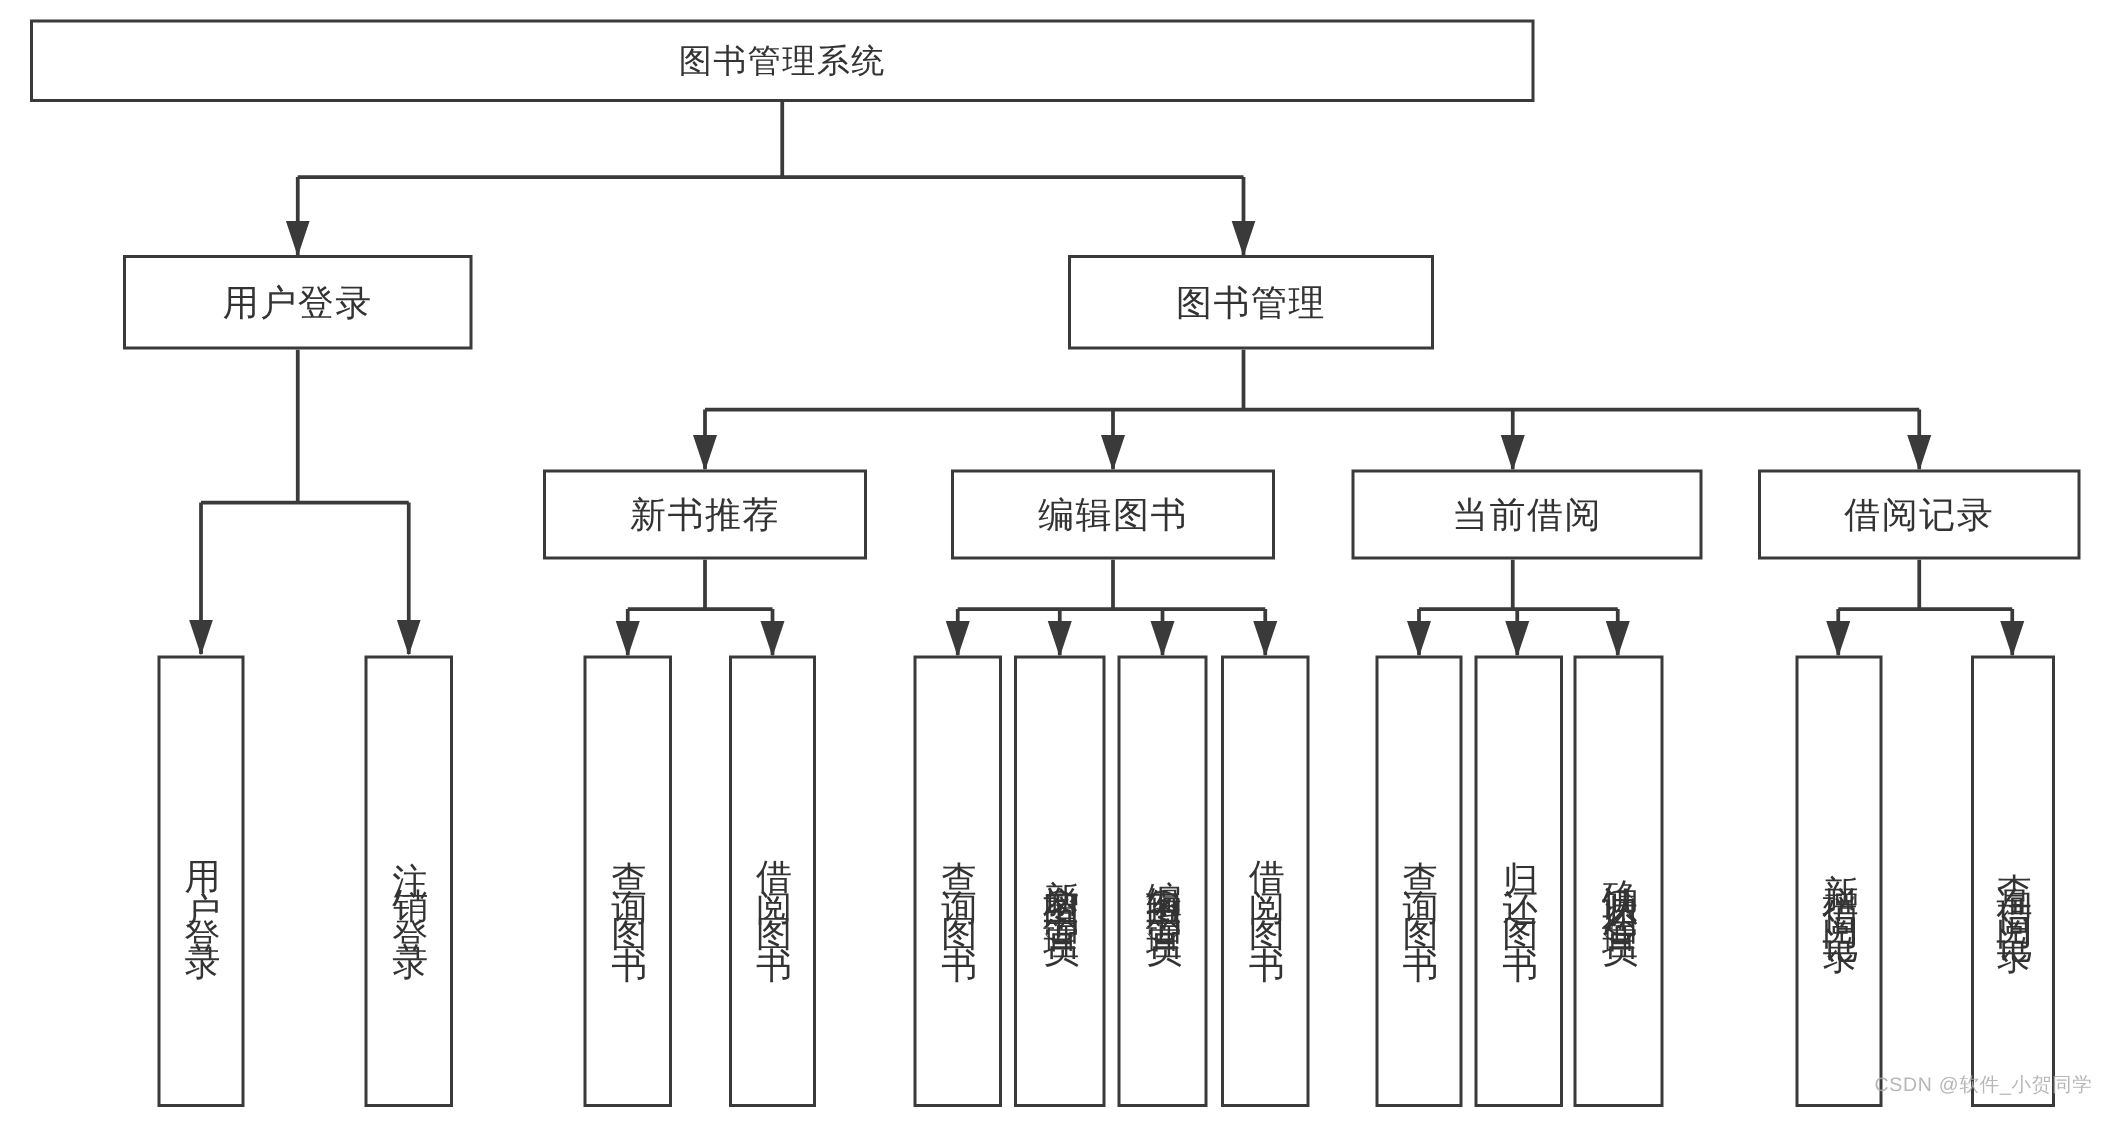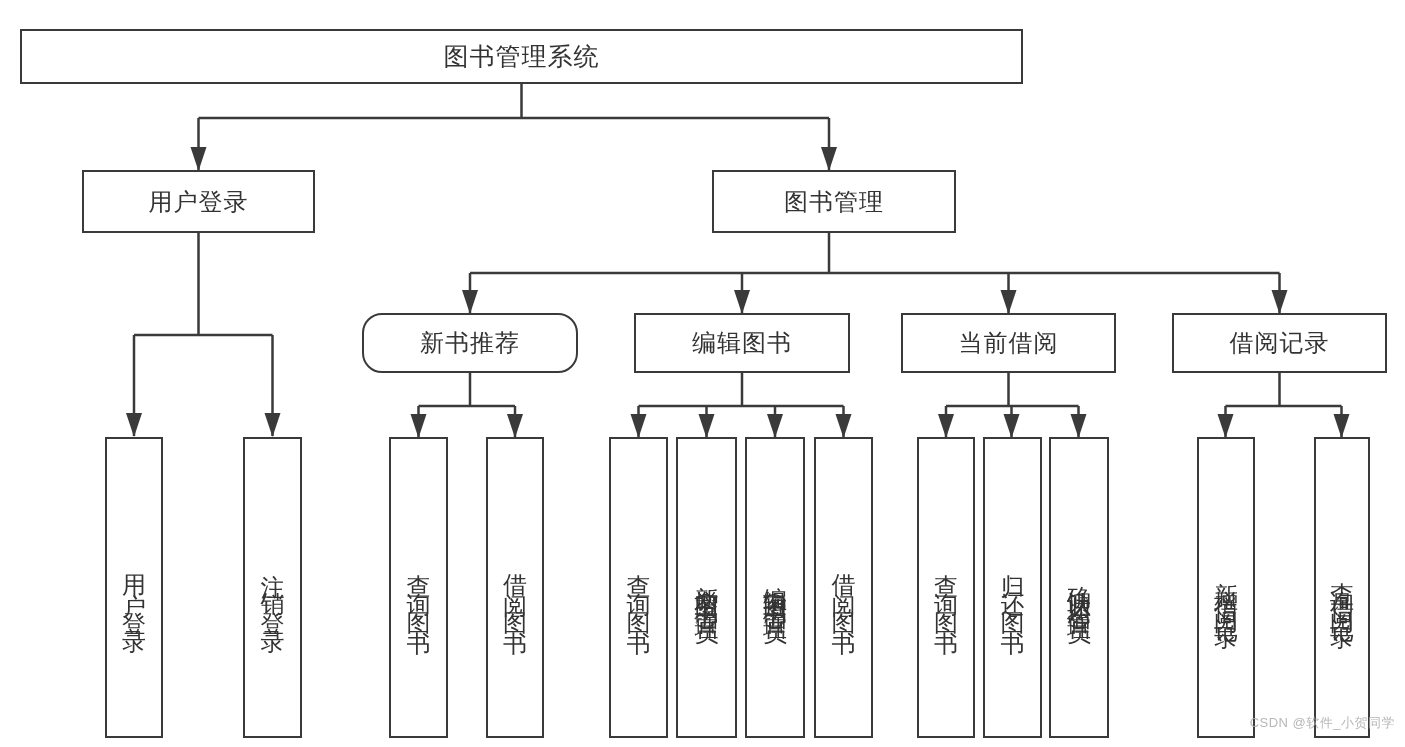--- a/index.html
+++ b/index.html
@@ -22,21 +22,21 @@
   .node{
     position:absolute;
     box-sizing:border-box;
     border:2.5px solid var(--line);
     background:#fff;
     display:flex;align-items:center;justify-content:center;
     z-index:2;
     color:var(--text);
   }
   .hnode{font-size:24px;letter-spacing:1px;white-space:nowrap;}
-  .root-node{font-size:25px;margin-top:16px;}
+  .root-node{font-size:22px;}
   .vnode{flex-direction:column;}
   .vlabel{
     writing-mode:vertical-rl;
     text-orientation:mixed;
     font-size:24px;
     color:var(--text);
     line-height:1;
   }
   .ls-lg{letter-spacing:19px;margin-top:10px;}
   .ls-md{letter-spacing:9px;margin-top:5px;}
@@ -52,23 +52,23 @@
     opacity:0.85;
     white-space:nowrap;
   }
 
   
   #n-root {left:20px; top:13px; width:1003px;height:55px;}
   #n-login{left:82px; top:170px;width:233px; height:63px;}
   #n-mgmt {left:712px;top:170px;width:244px; height:63px;}
 
   .l3{top:313px;height:60px;}
-  #n-recommend{left:362px; width:216px;border-radius:20px;}
+  #n-recommend{left:362px; width:216px;}
   #n-borrow   {left:634px; width:216px;}
-  #n-current  {left:901px; width:215px;}
+  #n-current  {left:901px; width:234px;}
   #n-records  {left:1172px;width:215px;}
 
   .l4{top:437px;height:301px;}
   #f-user-login {left:105px; width:58px;}
   #f-logout     {left:243px; width:59px;}
   #f-b1         {left:389px; width:59px;}
   #f-b2         {left:486px; width:58px;}
   #f-c1         {left:609px; width:59px;}
   #f-c2         {left:676px; width:61px;}
   #f-c3         {left:745px; width:60px;}

